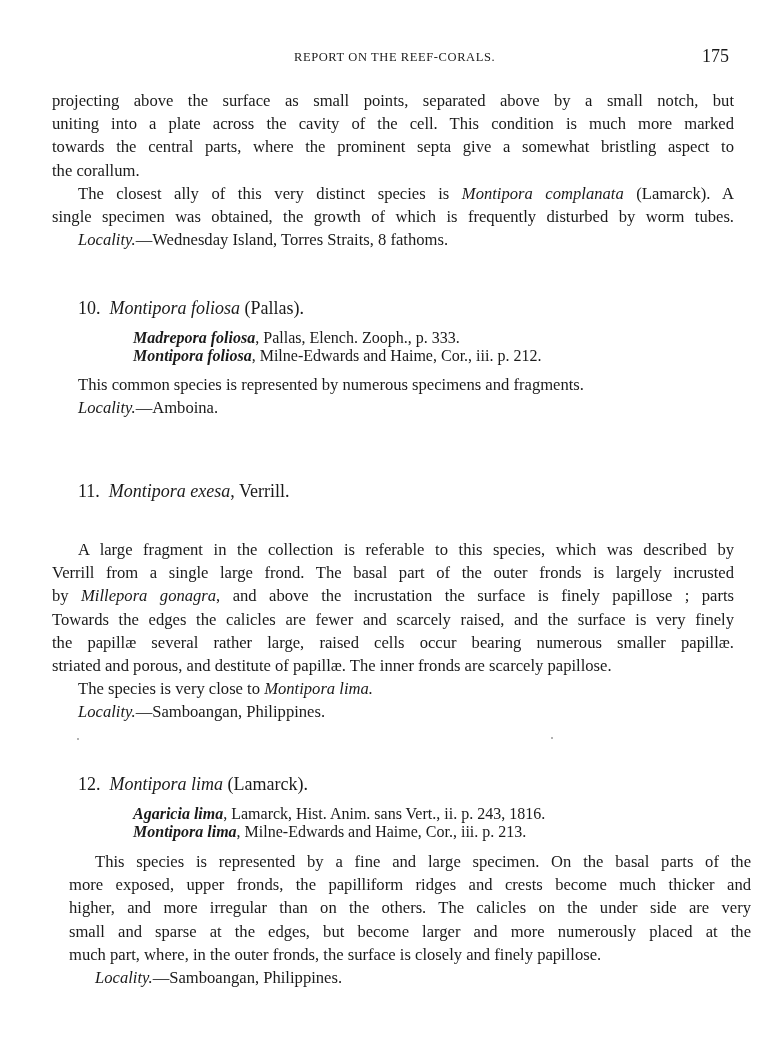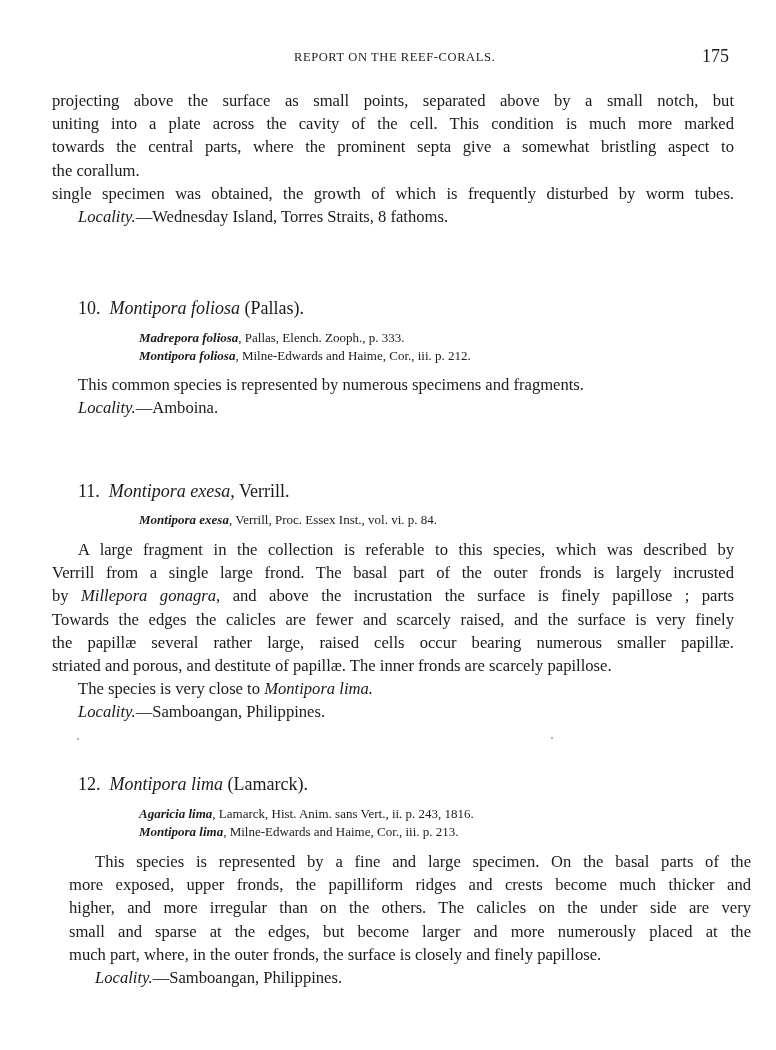--- a/index.html
+++ b/index.html
@@ -70,23 +70,23 @@
     }
     .heading {
       position: absolute;
       left: 78px;
       font-family: "Liberation Serif", serif;
       font-size: 18px;
       line-height: 22px;
     }
     .synonyms {
       position: absolute;
-      left: 139px;
+      left: 133px;
       font-family: "Liberation Serif", serif;
-      font-size: 13px;
+      font-size: 16px;
       line-height: 17.5px;
     }
     .synonyms .syn-name {
       font-style: italic;
       font-weight: bold;
     }
     .locality-line {
       padding-left: 26px;
     }
     .speck {
@@ -105,43 +105,41 @@
   <div class="running-head">
     <span class="running-title">REPORT ON THE REEF-CORALS.</span>
     <span class="page-number">175</span>
   </div>
 
   <div class="text-block" style="top:89px;">
     <span class="line">projecting above the surface as small points, separated above by a small notch, but</span>
     <span class="line">uniting into a plate across the cavity of the cell.  This condition is much more marked</span>
     <span class="line">towards the central parts, where the prominent septa give a somewhat bristling aspect to</span>
     <span class="line last">the corallum.</span>
+    <span class="line" style="padding-left:26px;"><span>The closest ally of this very distinct species is </span><em>Montipora complanata</em><span> (Lamarck).   A</span></span>
     <span class="line">single specimen was obtained, the growth of which is frequently disturbed by worm tubes.</span>
     <span class="line last locality-line"><em>Locality.</em><span>—Wednesday Island, Torres Straits, 8 fathoms.</span></span>
   </div>
 
   <div class="heading" style="top:297px;">
     <span>10.</span>&nbsp;
     <em>Montipora foliosa</em><span> (Pallas).</span>
   </div>
   <div class="synonyms" style="top:329px;">
     <div><span class="syn-name">Madrepora foliosa</span><span>, Pallas, Elench. Zooph., p. 333.</span></div>
     <div><span class="syn-name">Montipora foliosa</span><span>, Milne-Edwards and Haime, Cor., iii. p. 212.</span></div>
   </div>
   <div class="text-block" style="top:373px;">
     <span class="line last" style="padding-left:26px;">This common species is represented by numerous specimens and fragments.</span>
     <span class="line last locality-line"><em>Locality.</em><span>—Amboina.</span></span>
   </div>
 
   <div class="heading" style="top:480px;">
     <span>11.</span>&nbsp;
     <em>Montipora exesa</em><span>, Verrill.</span>
-  </div>
-  <div class="synonyms" style="top:511px;">
-    <div><span class="syn-name">Montipora exesa</span><span>, Verrill, Proc. Essex Inst., vol. vi. p. 84.</span></div>
   </div>
   <div class="text-block" style="top:538px;">
     <span class="line" style="padding-left:26px;">A large fragment in the collection is referable to this species, which was described by</span>
     <span class="line">Verrill from a single large frond.  The basal part of the outer fronds is largely incrusted</span>
     <span class="line"><span>by </span><em>Millepora gonagra</em><span>, </span><span>and above the incrustation the surface is finely papillose ; parts</span></span>
     <span class="line">Towards the edges the calicles are fewer and scarcely raised, and the surface is very finely</span>
     <span class="line">the papillæ several rather large, raised cells occur bearing numerous smaller papillæ.</span>
     <span class="line last">striated and porous, and destitute of papillæ.   The inner fronds are scarcely papillose.</span>
     <span class="line last" style="padding-left:26px;"><span>The species is very close to </span><em>Montipora lima.</em></span>
     <span class="line last locality-line"><em>Locality.</em><span>—Samboangan, Philippines.</span></span>

